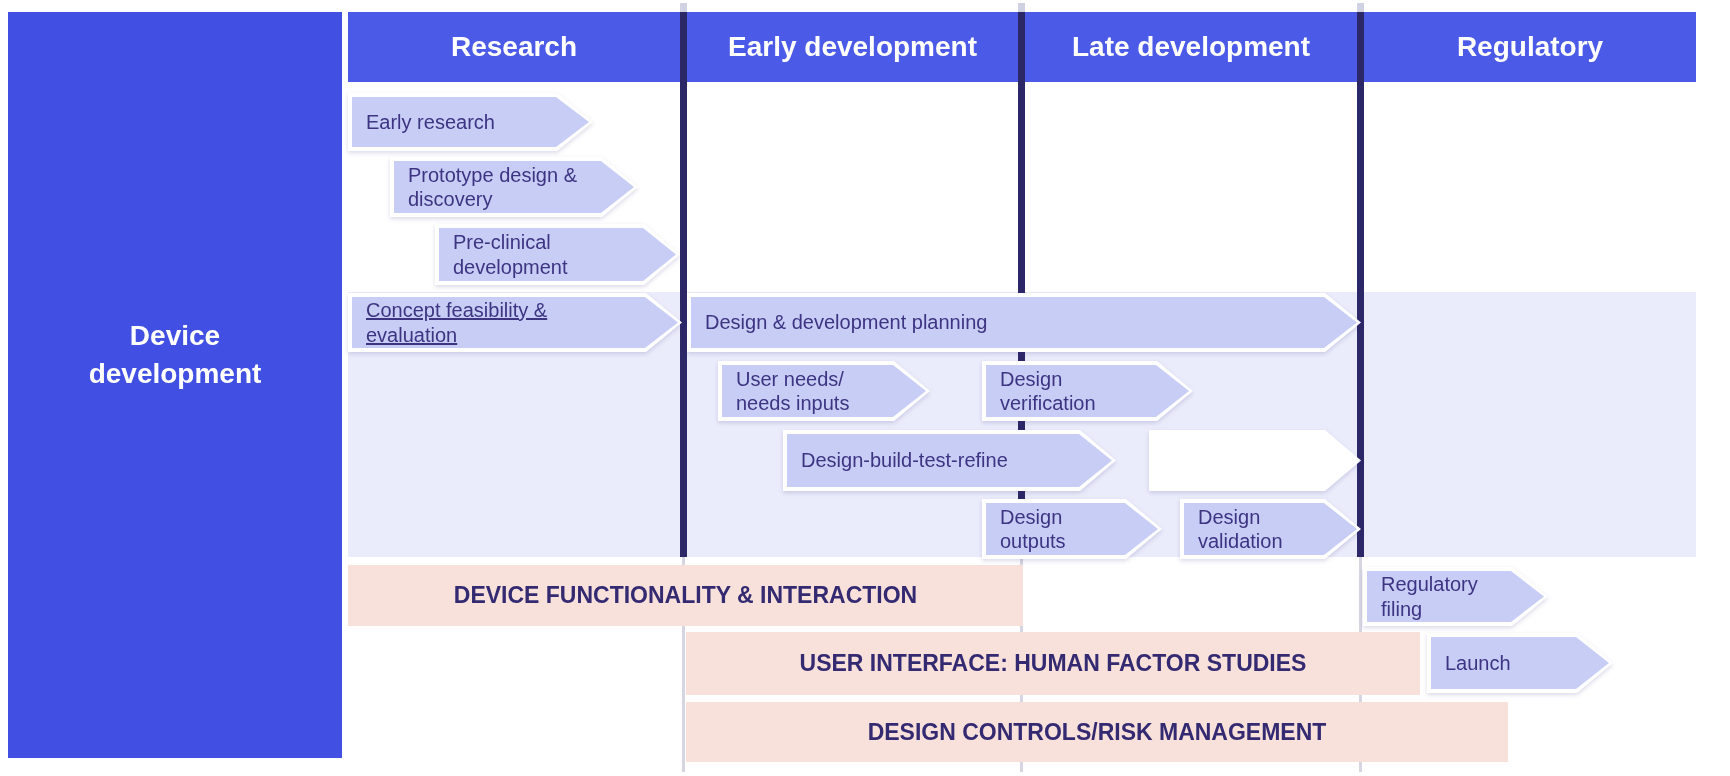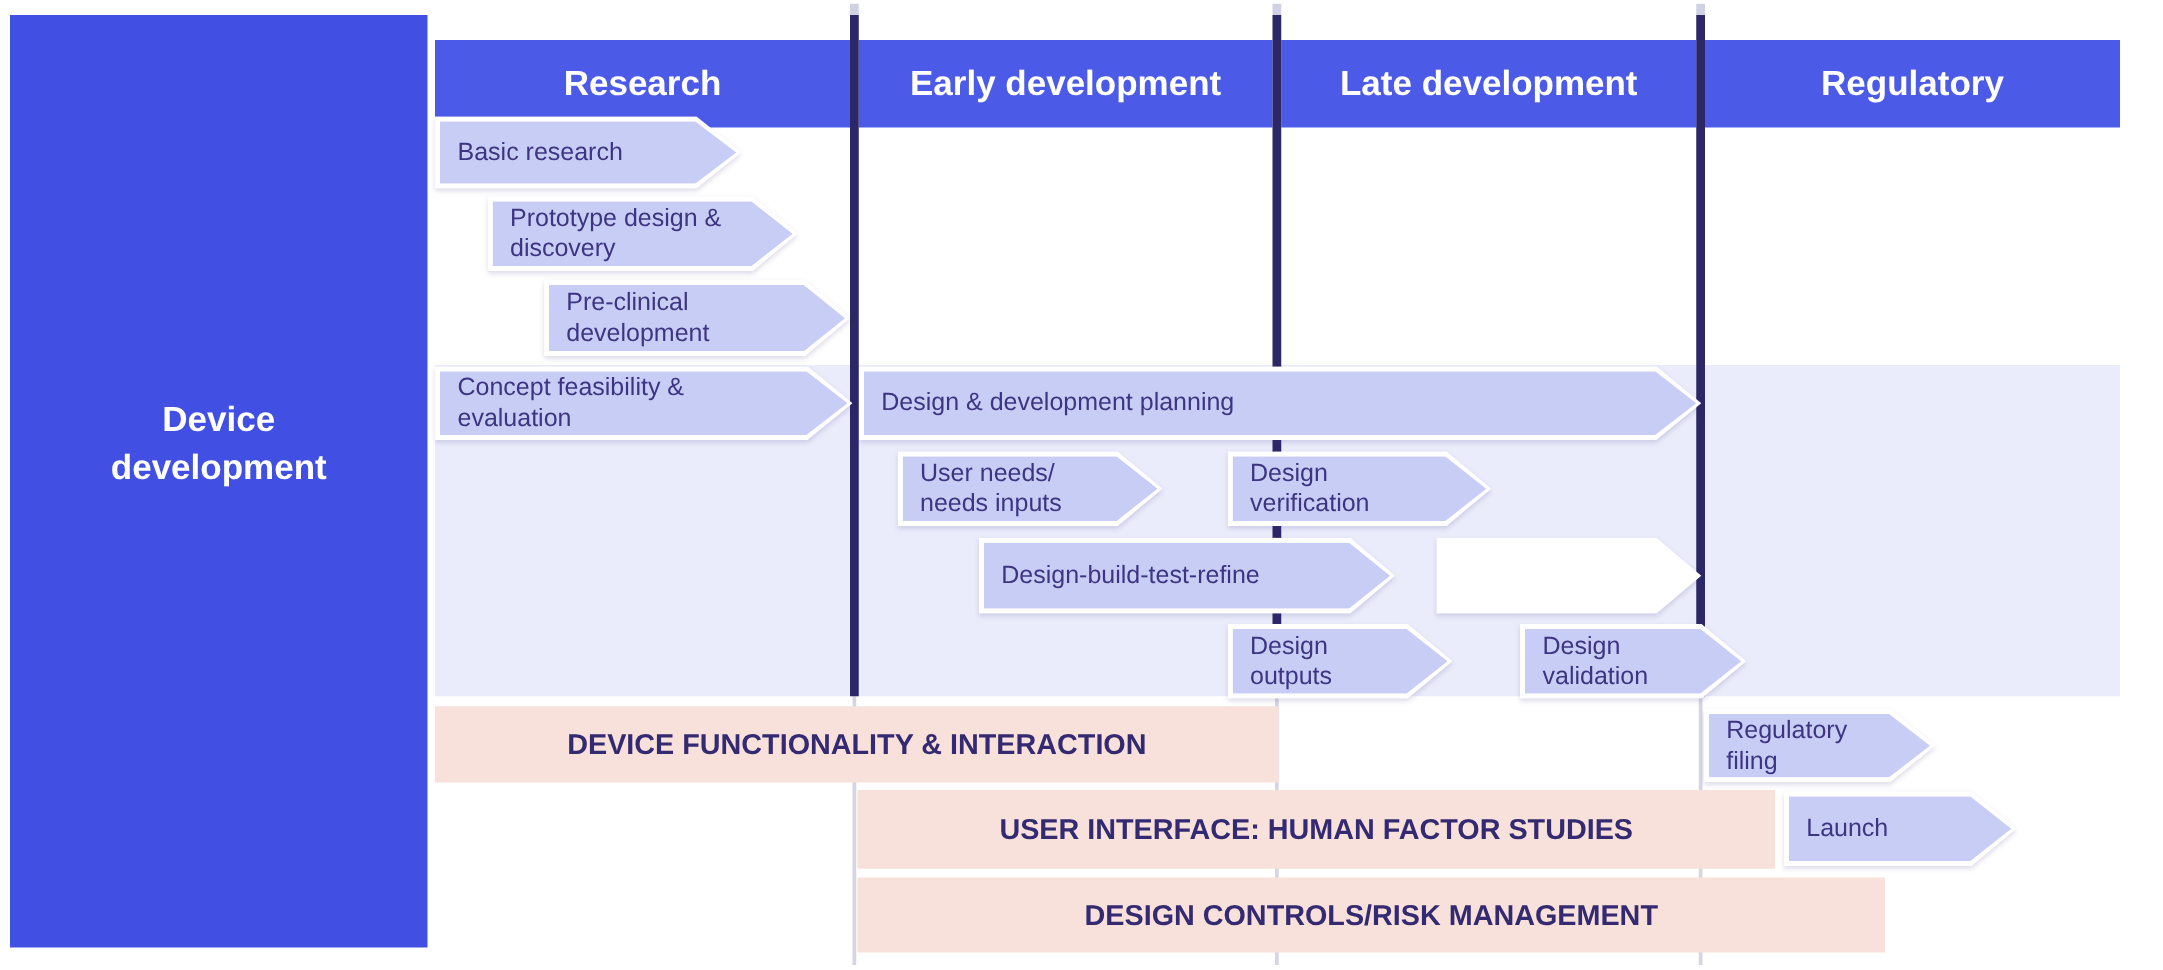--- a/index.html
+++ b/index.html
@@ -18,21 +18,21 @@
     padding-bottom:60px;box-sizing:border-box;
   }
   .sidebar .title{
     color:#ffffff;font-weight:bold;font-size:28px;line-height:1.35;
     text-align:center;width:230px;
   }
   
   .hcell{
     position:absolute;top:12px;height:70px;background:#4c5ae8;z-index:1;
     display:flex;align-items:center;justify-content:center;
-    color:#ffffff;font-weight:bold;font-size:28px;white-space:nowrap;margin-top:20px;
+    color:#ffffff;font-weight:bold;font-size:28px;white-space:nowrap;
   }
   
   .panel{
     position:absolute;left:348px;top:292px;width:1348px;height:265px;
     background:#eaecfb;z-index:0;
   }
   
   .vline-dark{position:absolute;width:7px;top:12px;height:545px;background:#2c2767;z-index:2;}
   .vline-tip{position:absolute;width:7px;top:3px;height:9px;background:#d0d1e2;z-index:2;}
   .vline-gray{position:absolute;width:3px;top:557px;height:215px;background:#d6d6e3;z-index:0;}
@@ -98,42 +98,42 @@
   <div class="band" style="left:686px;top:632px;width:734px;height:63px;">
     <span>USER INTERFACE: HUMAN FACTOR STUDIES</span>
   </div>
   <div class="band" style="left:686px;top:702px;width:822px;height:60px;">
     <span>DESIGN CONTROLS/RISK MANAGEMENT</span>
   </div>
 
   <div class="arrow" style="left:348px;top:93px;width:245px;height:58px;">
     <div class="arrow-outer"></div>
     <div class="arrow-fill">
-      <span class="arrow-label">Basic research</span>
+      <span class="arrow-label">Early research</span>
     </div>
   </div>
 
   <div class="arrow" style="left:390px;top:157px;width:248px;height:60px;">
     <div class="arrow-outer"></div>
     <div class="arrow-fill">
       <span class="arrow-label" style="max-width:180px;">Prototype design &amp; discovery</span>
     </div>
   </div>
 
   <div class="arrow" style="left:435px;top:224px;width:245px;height:61px;">
     <div class="arrow-outer"></div>
     <div class="arrow-fill">
       <span class="arrow-label" style="max-width:140px;">Pre-clinical development</span>
     </div>
   </div>
 
   <div class="arrow" style="left:348px;top:293px;width:334px;height:59px;">
     <div class="arrow-outer"></div>
     <div class="arrow-fill">
-      <span class="arrow-label" style="max-width:225px;">Concept feasibility &amp; evaluation</span>
+      <span class="arrow-label" style="max-width:225px;text-decoration:underline;">Concept feasibility &amp; evaluation</span>
     </div>
   </div>
 
   <div class="arrow" style="left:687px;top:293px;width:674px;height:59px;">
     <div class="arrow-outer"></div>
     <div class="arrow-fill">
       <span class="arrow-label">Design &amp; development planning</span>
     </div>
   </div>
 
@@ -162,21 +162,21 @@
     <div class="arrow-outer"></div>
   </div>
 
   <div class="arrow" style="left:982px;top:499px;width:180px;height:60px;">
     <div class="arrow-outer"></div>
     <div class="arrow-fill">
       <span class="arrow-label" style="max-width:95px;">Design outputs</span>
     </div>
   </div>
 
-  <div class="arrow" style="left:1216px;top:499px;width:181px;height:60px;">
+  <div class="arrow" style="left:1180px;top:499px;width:181px;height:60px;">
     <div class="arrow-outer"></div>
     <div class="arrow-fill">
       <span class="arrow-label" style="max-width:105px;">Design validation</span>
     </div>
   </div>
 
   <div class="arrow" style="left:1363px;top:567px;width:185px;height:59px;">
     <div class="arrow-outer"></div>
     <div class="arrow-fill">
       <span class="arrow-label" style="max-width:120px;">Regulatory filing</span>

